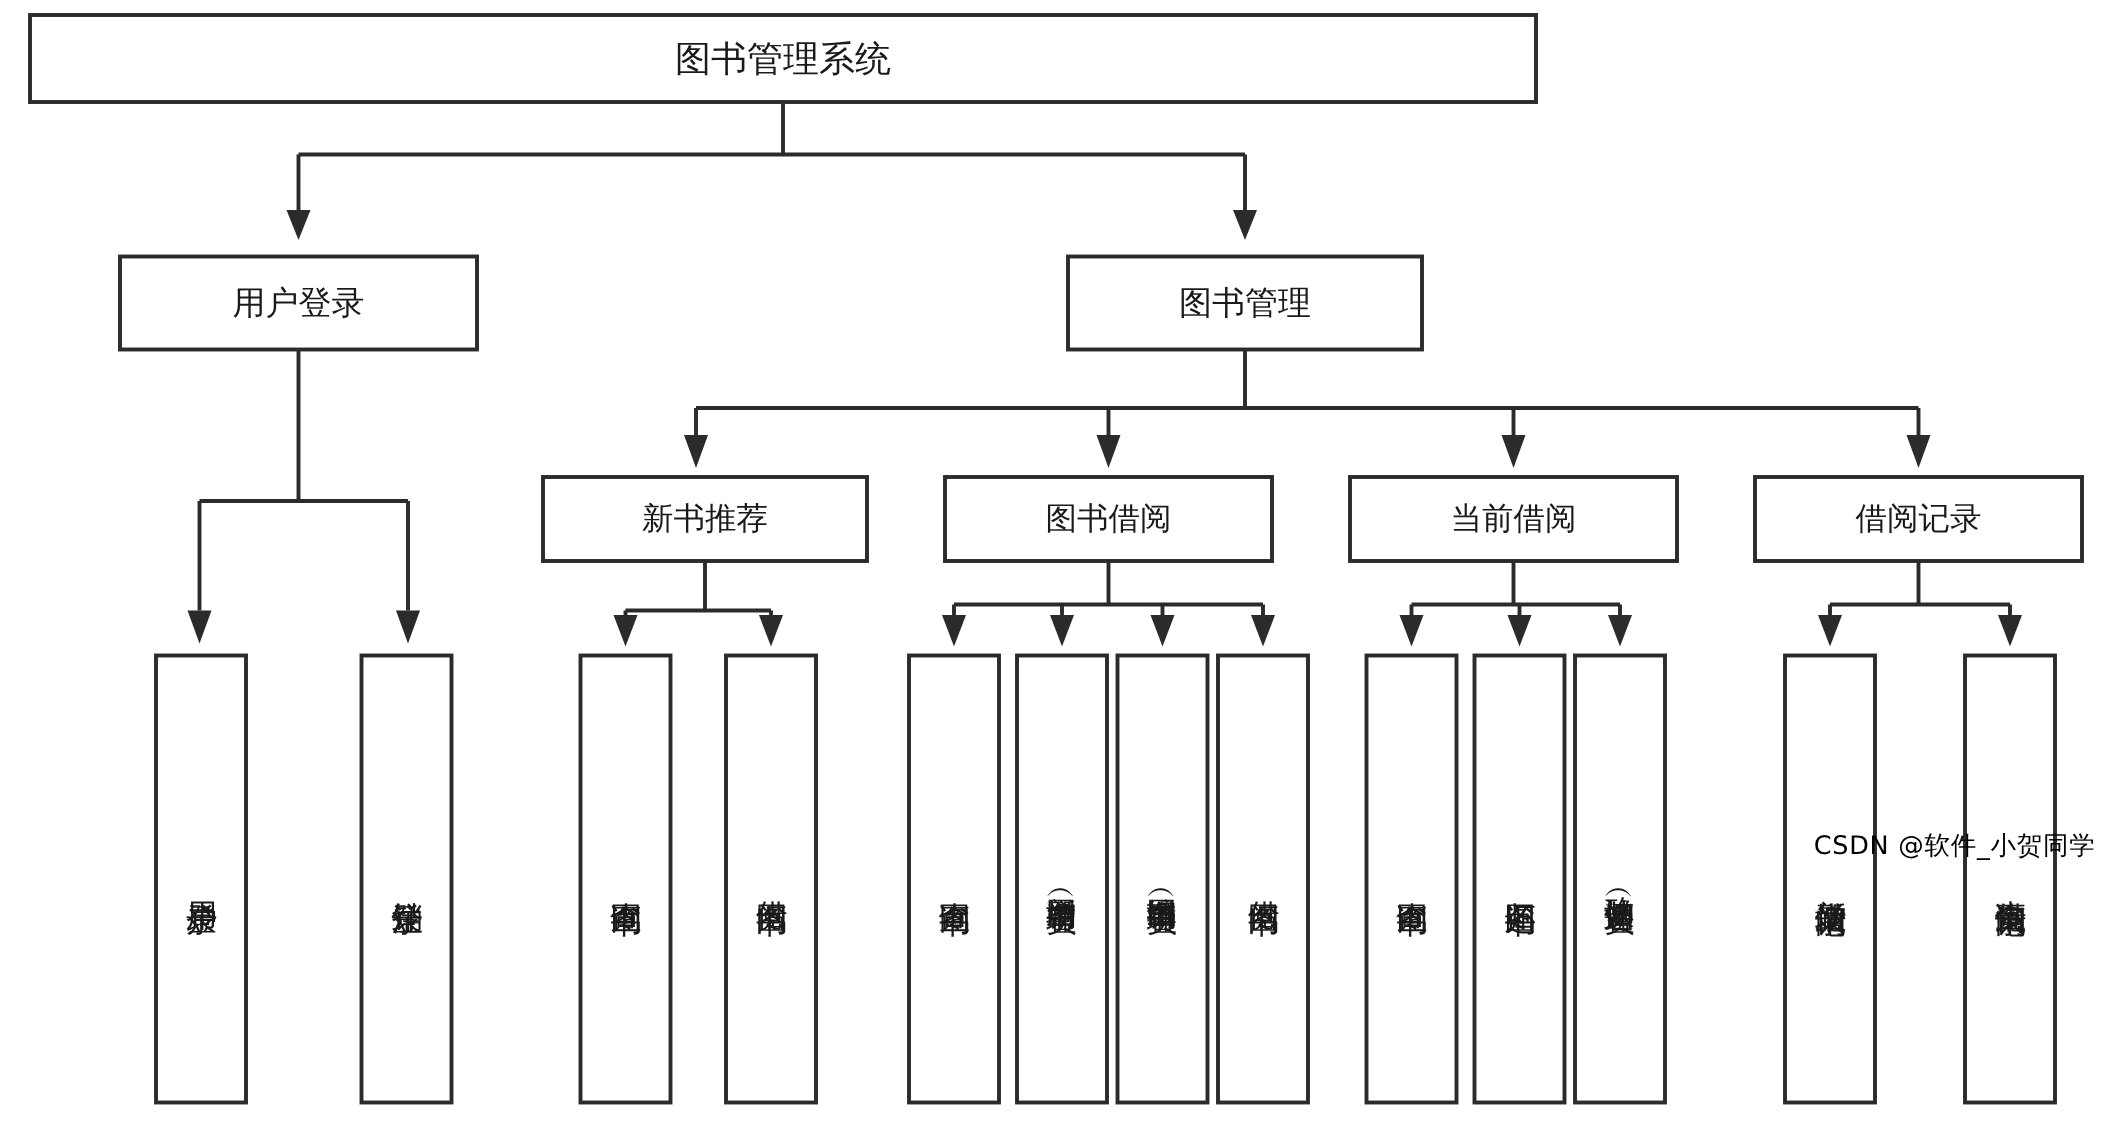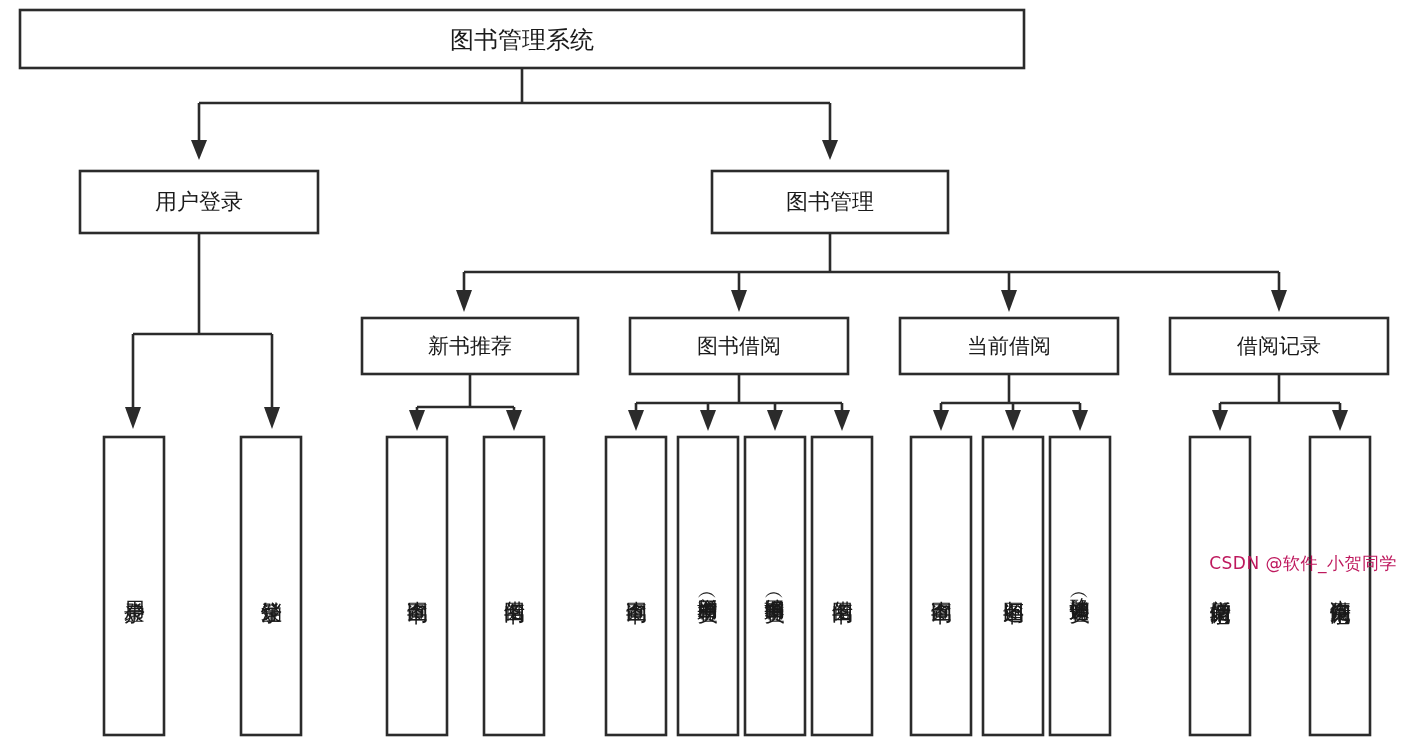--- a/index.html
+++ b/index.html
@@ -64,21 +64,21 @@
     text-align: center;
     white-space: nowrap;
     pointer-events: none;
   }
   #watermark {
     position: absolute;
     right: 8px;
     bottom: 6px;
     font-family: "DejaVu Sans", "Liberation Sans", sans-serif;
     font-size: 17px;
-    color: #be185d;
+    color: #000000;
     letter-spacing: 0.5px;
     white-space: nowrap;
   }
 </style>
 </head>
 <body>
 
 <div id="diagram-root">
 
   <svg id="flow-svg" viewBox="0 0 1405 747">

